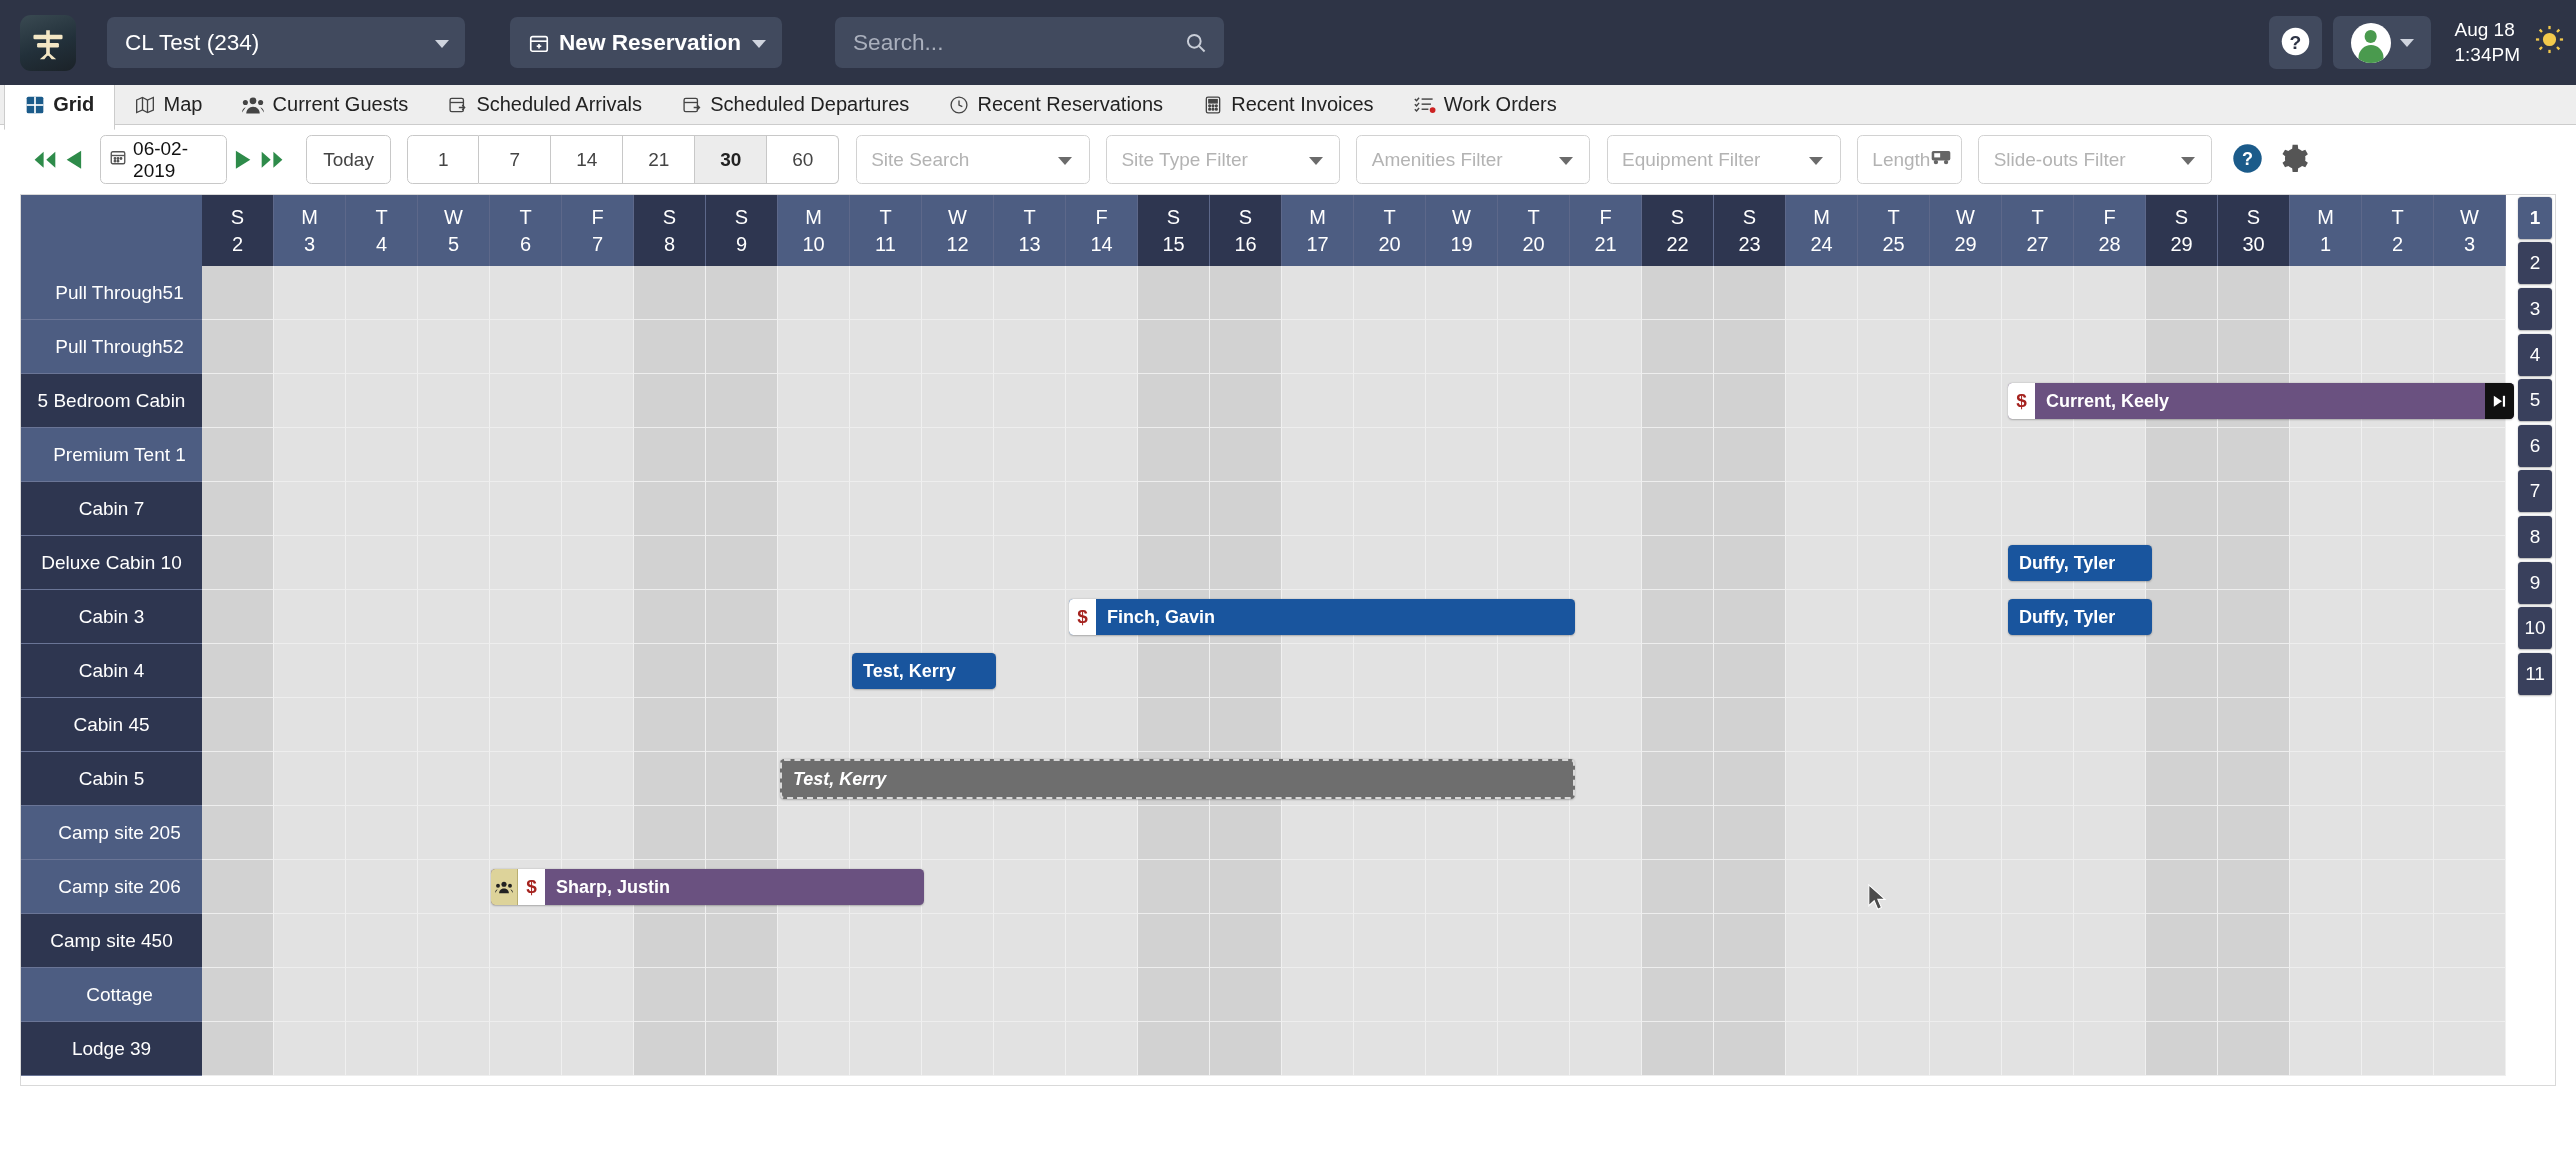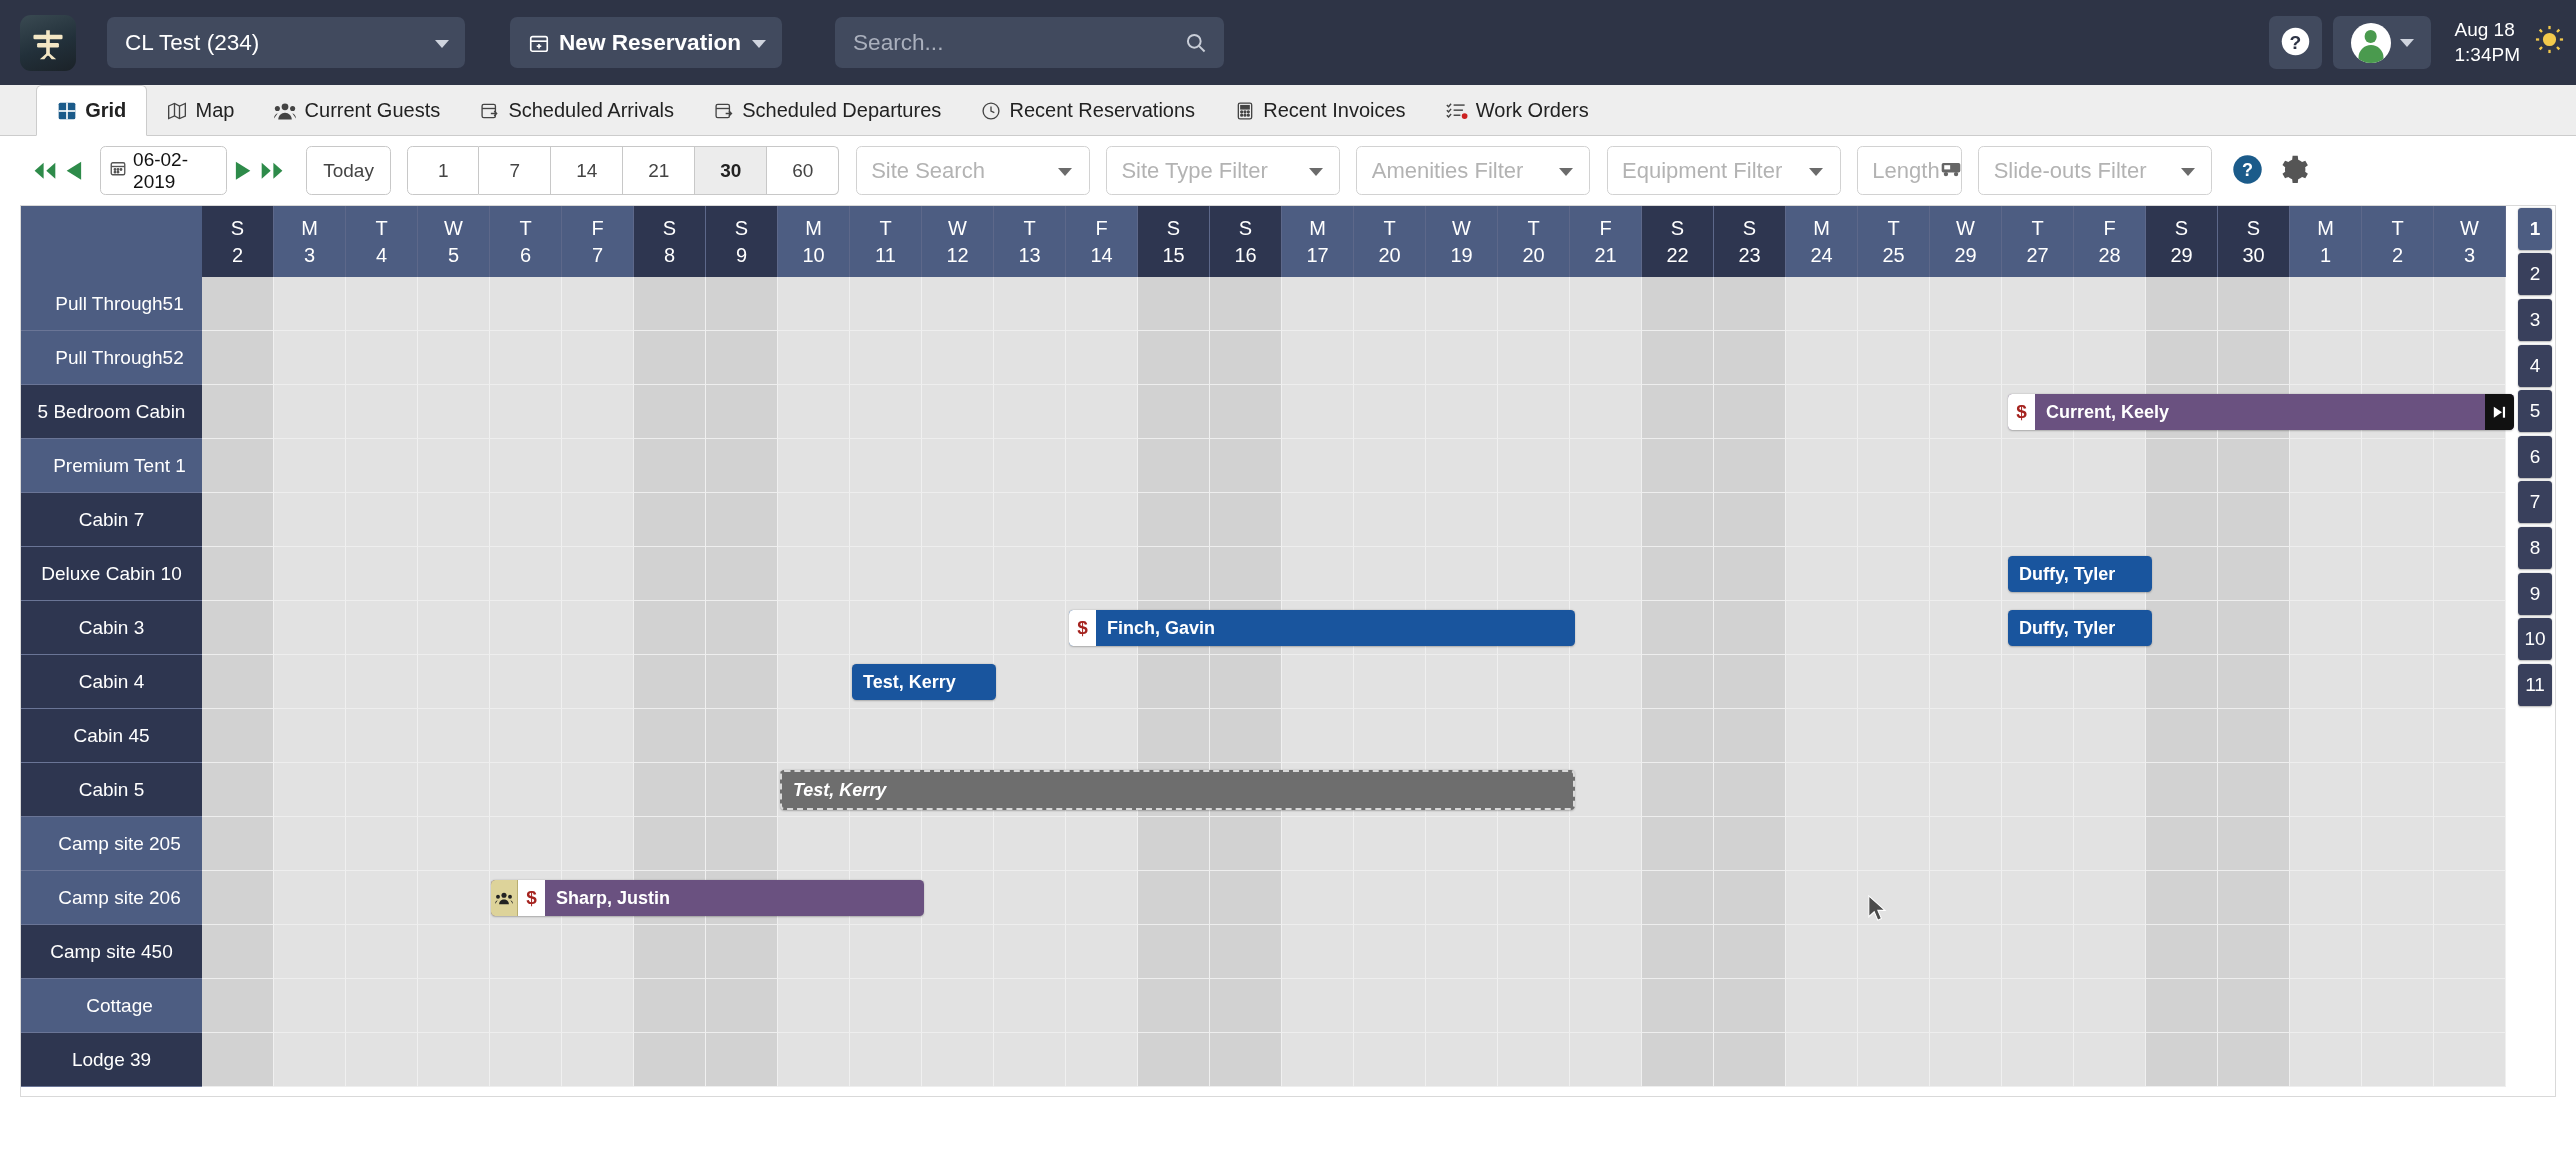--- a/index.html
+++ b/index.html
@@ -72,25 +72,25 @@
     background:#4a9a4e; transform: translateX(-50%);
   }
   #clock {
     position: absolute; right: 56px; top: 18px;
     color: #ffffff; font-size: 19px; line-height: 24.5px; text-align: left;
   }
   #sun-icon { position: absolute; right: 11px; top: 23.5px; }
 
   
   #tabs {
-    height: 51px; width: 100%;
+    height: 40px; width: 100%;
     background: #eeeeee;
     border-bottom: 0.9px solid #cccccc;
-    display: flex; align-items: flex-start;
-    padding-left: 36px;
+    display: flex; align-items: center;
+    padding-left: 4px;
   }
   .tab {
     height: 51px; padding: 0 20px;
     display: flex; align-items: center; gap: 8.2px;
     font-size: 20px; color: #222222;
     background: transparent;
   }
   .tab.active {
     background: #ffffff;
     border: 0.9px solid #cccccc; border-bottom: 0.9px solid #ffffff;
@@ -120,21 +120,21 @@
     width: 72px; height: 49px; border:0.9px solid #c8c8c8; border-left:none;
     display:flex; align-items:center; justify-content:center;
     font-size:19px; color:#444; background:#fff;
   }
   .dayopt:first-child { border-left:0.9px solid #c8c8c8; border-radius:5.4px 0 0 5.4px; }
   .dayopt:last-child { border-radius:0 5.4px 5.4px 0; }
   .dayopt.selected { background:#ececec; color:#222; font-weight:bold; }
   .filt {
     height: 49px; border:0.9px solid #d2d2d2; border-radius:5.4px;
     display:flex; align-items:center; padding:0 14.5px;
-    font-size:22px; color:#b3b3b3; margin-left: 16.3px; position:relative;
+    font-size:19px; color:#b3b3b3; margin-left: 16.3px; position:relative;
   }
   .filt .caret { border-top-color:#6b6b6b; }
   #f-site { width: 234px; }
   #f-type { width: 234px; }
   #f-amen { width: 234px; }
   #f-equip { width: 234px; }
   #f-len  { width: 105px; justify-content: space-between; padding-right: 11px; }
   #f-slide { width: 234px; }
   #tb-help { margin-left: 20px; }
   #tb-gear { margin-left: 14.5px; }

